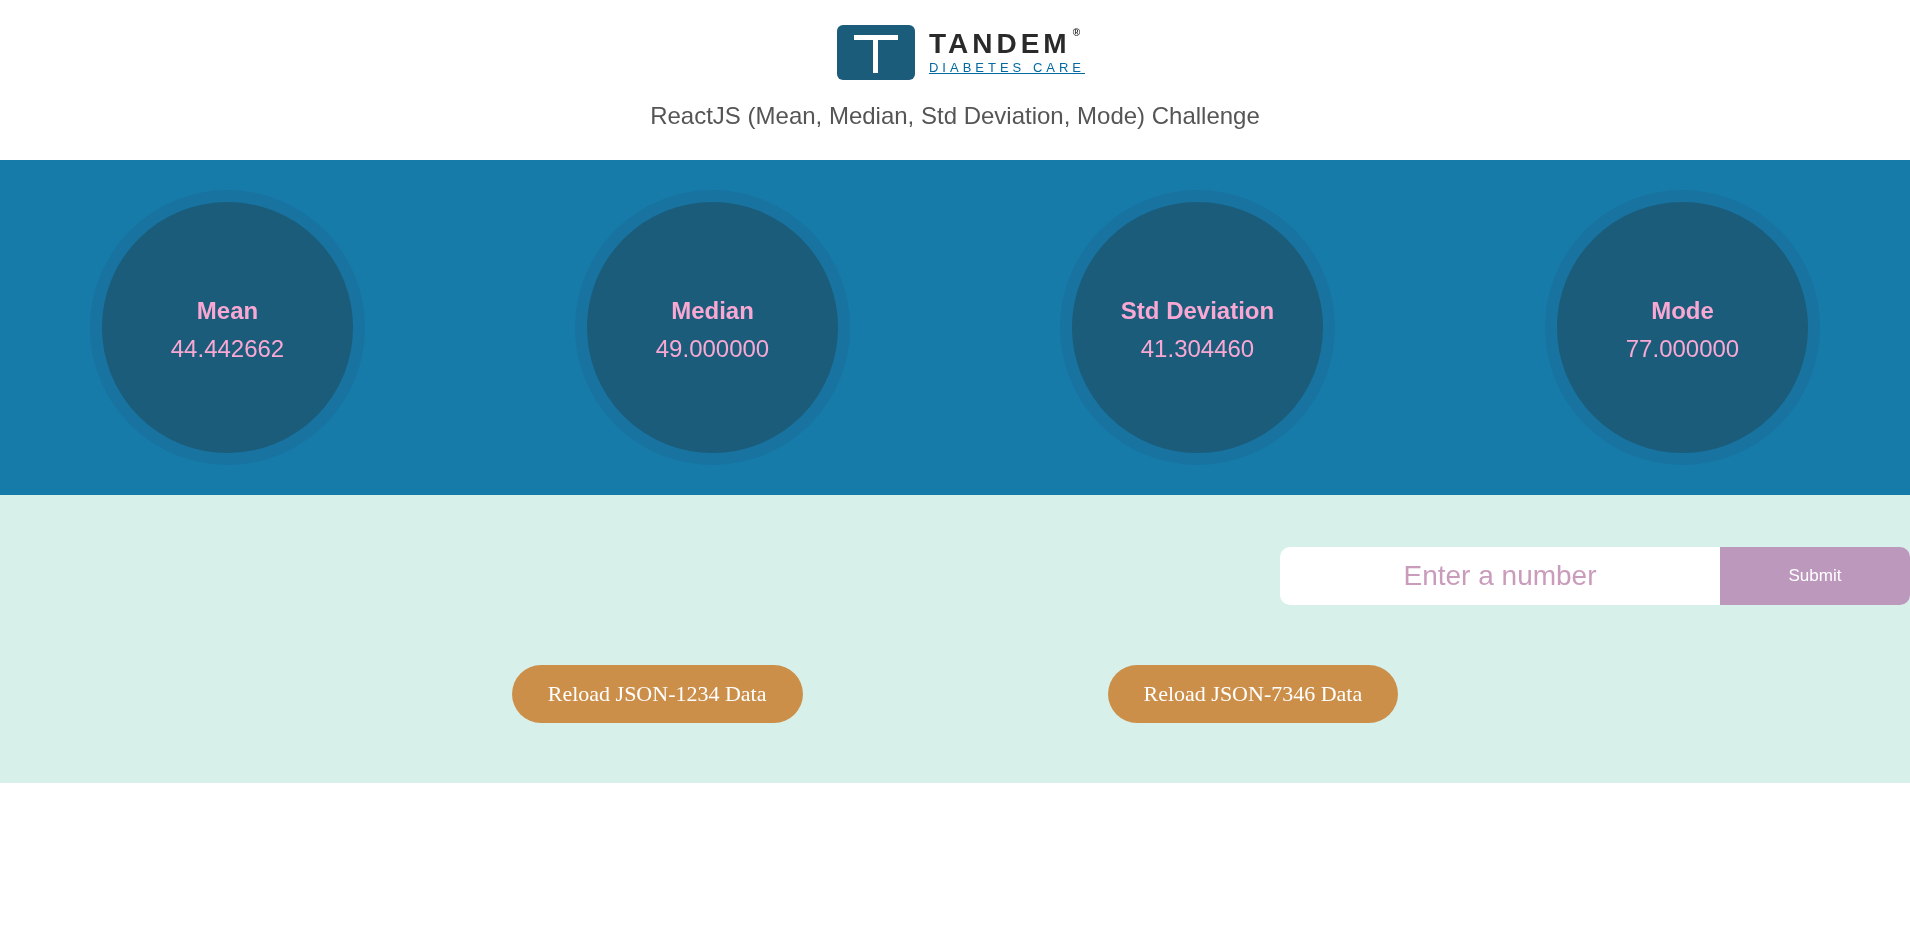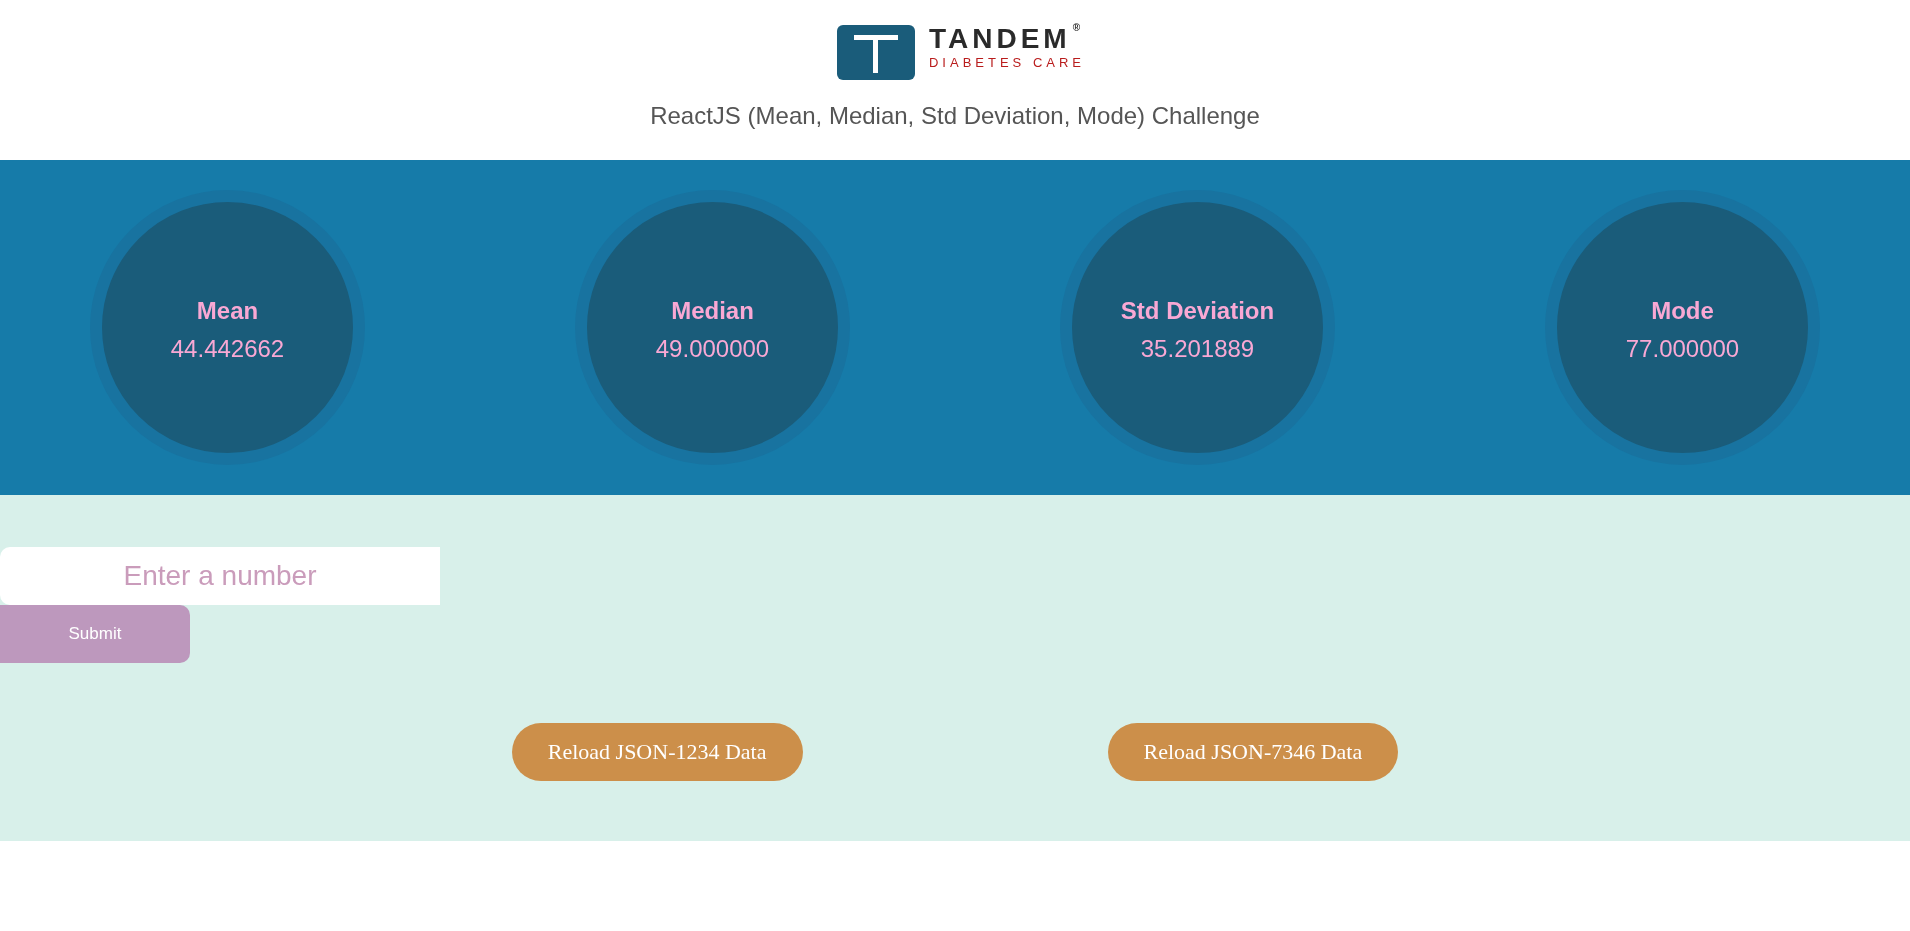--- a/index.html
+++ b/index.html
@@ -11,20 +11,21 @@
       font-family: 'Segoe UI', Tahoma, Geneva, Verdana, sans-serif;
       background: #ffffff;
     }
     .header {
       text-align: center;
       padding: 25px 0 30px 0;
       background: #ffffff;
     }
     .logo-container {
       display: flex;
+      align-items: center;
       justify-content: center;
       gap: 14px;
       margin-bottom: 22px;
       margin-left: 12px;
     }
     .logo-box {
       width: 78px;
       height: 55px;
       background: #1a5c7a;
       border-radius: 6px;
@@ -69,22 +70,23 @@
     .logo-brand::after {
       content: "®";
       font-size: 10px;
       position: absolute;
       top: -2px;
       margin-left: 2px;
     }
     .logo-sub {
       font-size: 13px;
       letter-spacing: 4px;
-      color: #b91c1c;
+      color: #0369a1;
       margin-top: 2px;
+      text-decoration: underline;
     }
     .subtitle {
       font-size: 24px;
       color: #555;
       font-weight: 400;
     }
     .stats-banner {
       background: #167ba9;
       padding: 30px 90px;
       display: flex;
@@ -113,23 +115,22 @@
       font-size: 24px;
       font-weight: 400;
     }
     .controls {
       background: #d8f0ea;
       padding: 52px 0 60px 0;
       text-align: center;
     }
     .input-row {
       display: flex;
-      justify-content: flex-start;
+      justify-content: flex-end;
       margin-bottom: 60px;
-      flex-direction: column;
     }
     .number-input {
       width: 440px;
       height: 58px;
       border: none;
       border-radius: 10px 0 0 10px;
       font-size: 28px;
       color: #333;
       text-align: center;
       outline: none;
@@ -189,21 +190,21 @@
   <div class="stat-circle">
     <div class="stat-label">Mean</div>
     <div class="stat-value">44.442662</div>
   </div>
   <div class="stat-circle">
     <div class="stat-label">Median</div>
     <div class="stat-value">49.000000</div>
   </div>
   <div class="stat-circle">
     <div class="stat-label">Std Deviation</div>
-    <div class="stat-value">35.201889</div>
+    <div class="stat-value">41.304460</div>
   </div>
   <div class="stat-circle">
     <div class="stat-label">Mode</div>
     <div class="stat-value">77.000000</div>
   </div>
 </div>
 
 <div class="controls">
   <div class="input-row">
     <input type="text" class="number-input" placeholder="Enter a number" style="">

